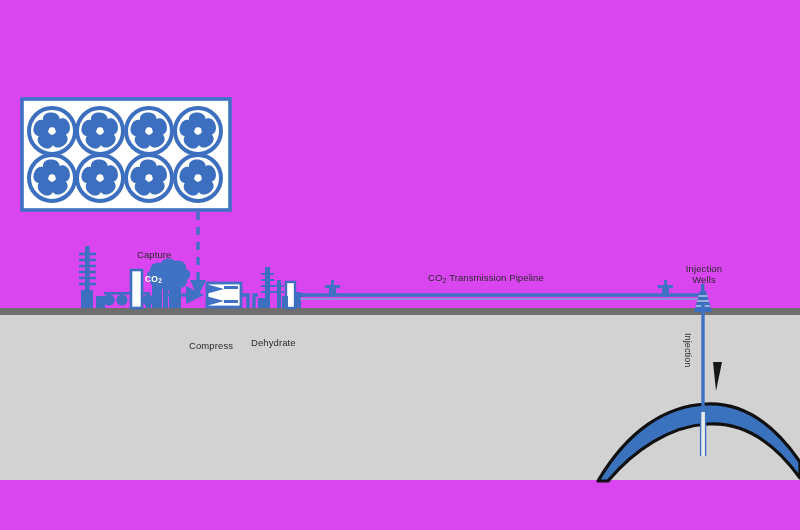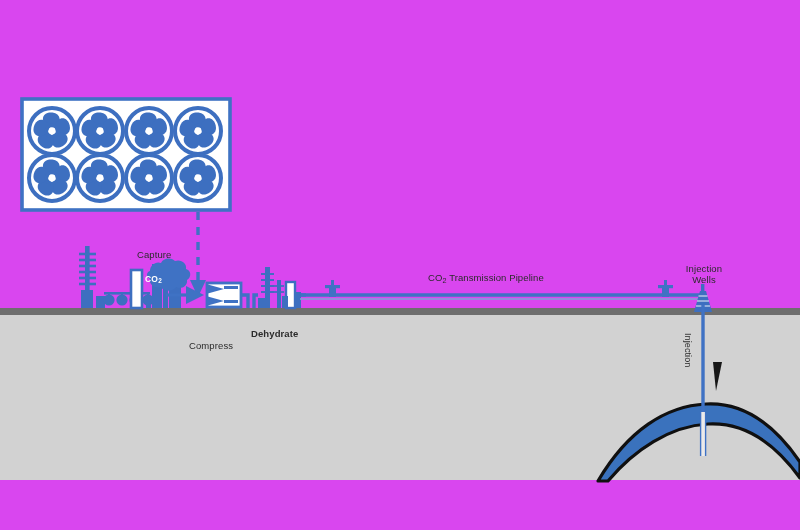--- a/index.html
+++ b/index.html
@@ -19,21 +19,21 @@
   .lbl {
     position: absolute;
     font-family: "Liberation Sans", sans-serif;
     font-size: 9.5px;
     color: #2b2b2b;
     white-space: nowrap;
     letter-spacing: 0.1px;
   }
   #lbl-capture { left: 137px; top: 249px; }
   #lbl-compress { left: 189px; top: 323px; margin-top: 17px; }
-  #lbl-dehydrate { left: 251px; top: 328px; font-weight: bold; }
+  #lbl-dehydrate { left: 251px; top: 337px; }
   #lbl-pipeline { left: 428px; top: 272px; text-align: center; }
   #lbl-injwells {
     left: 678px; top: 263px; width: 52px;
     text-align: center; line-height: 11px;
   }
   #lbl-injection {
     left: 693px; top: 333px;
     transform: rotate(90deg);
     transform-origin: left top;
     font-size: 9px;

